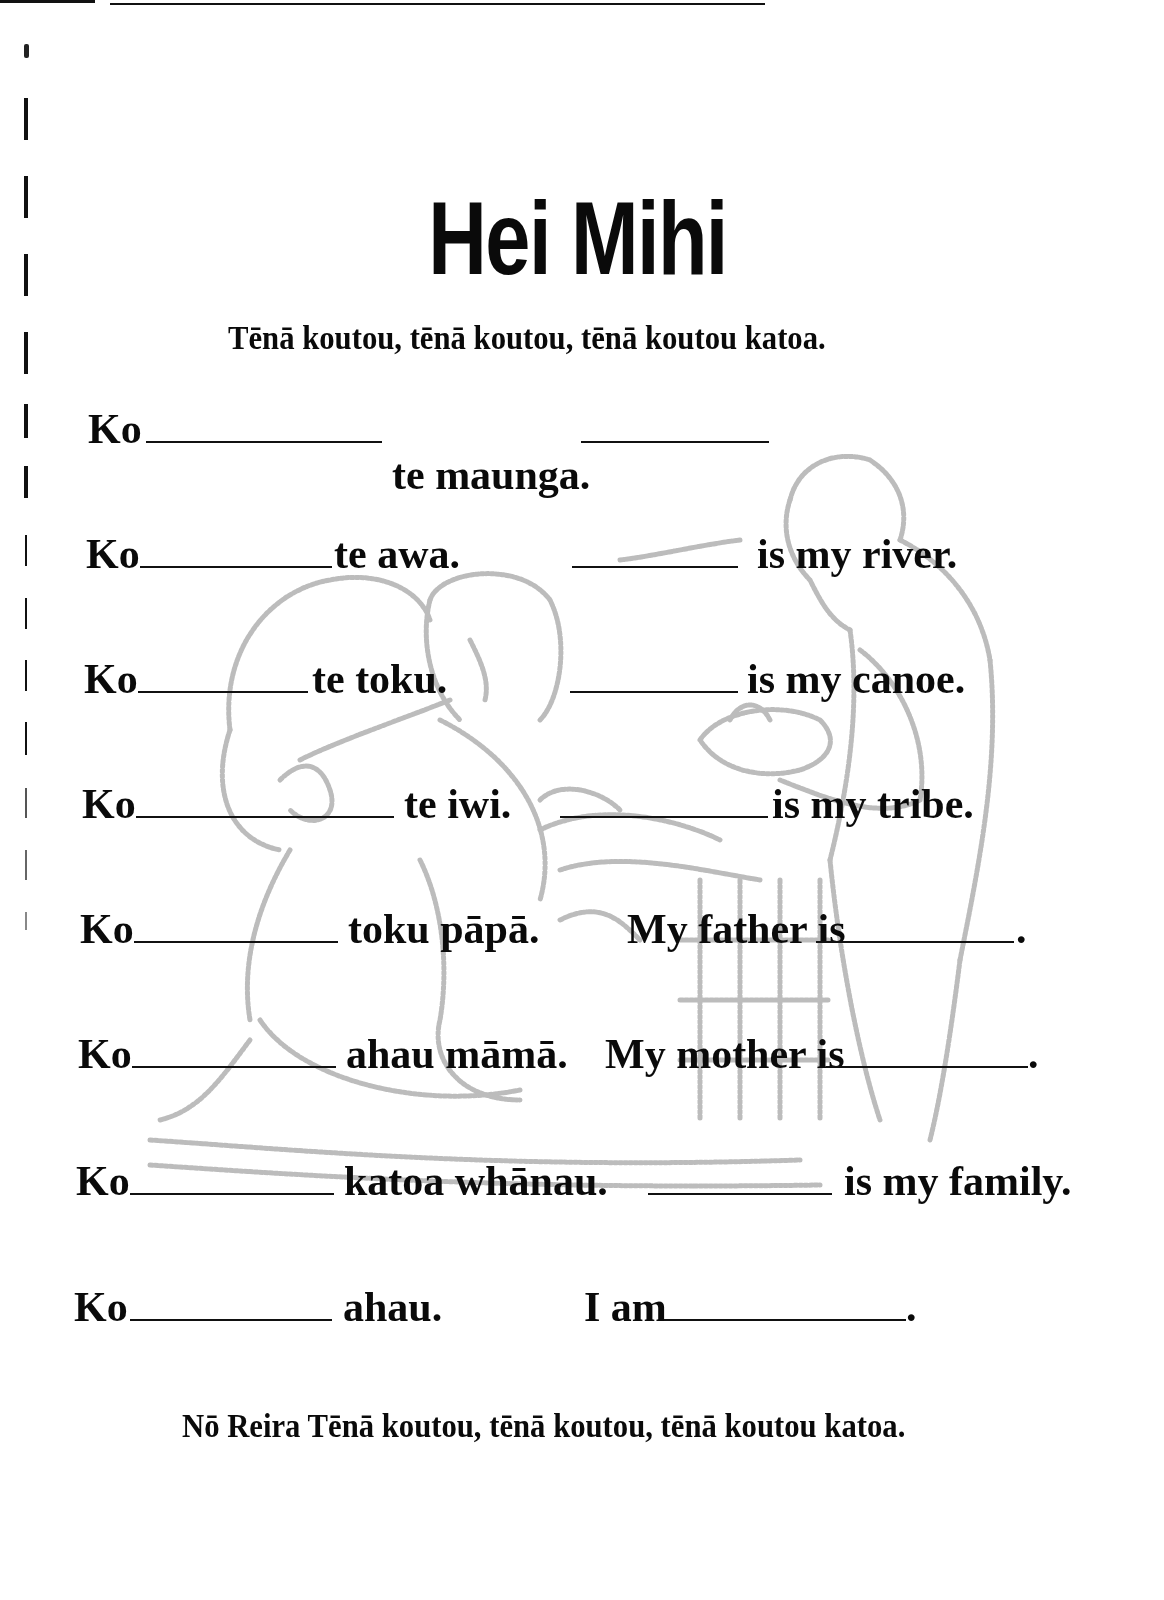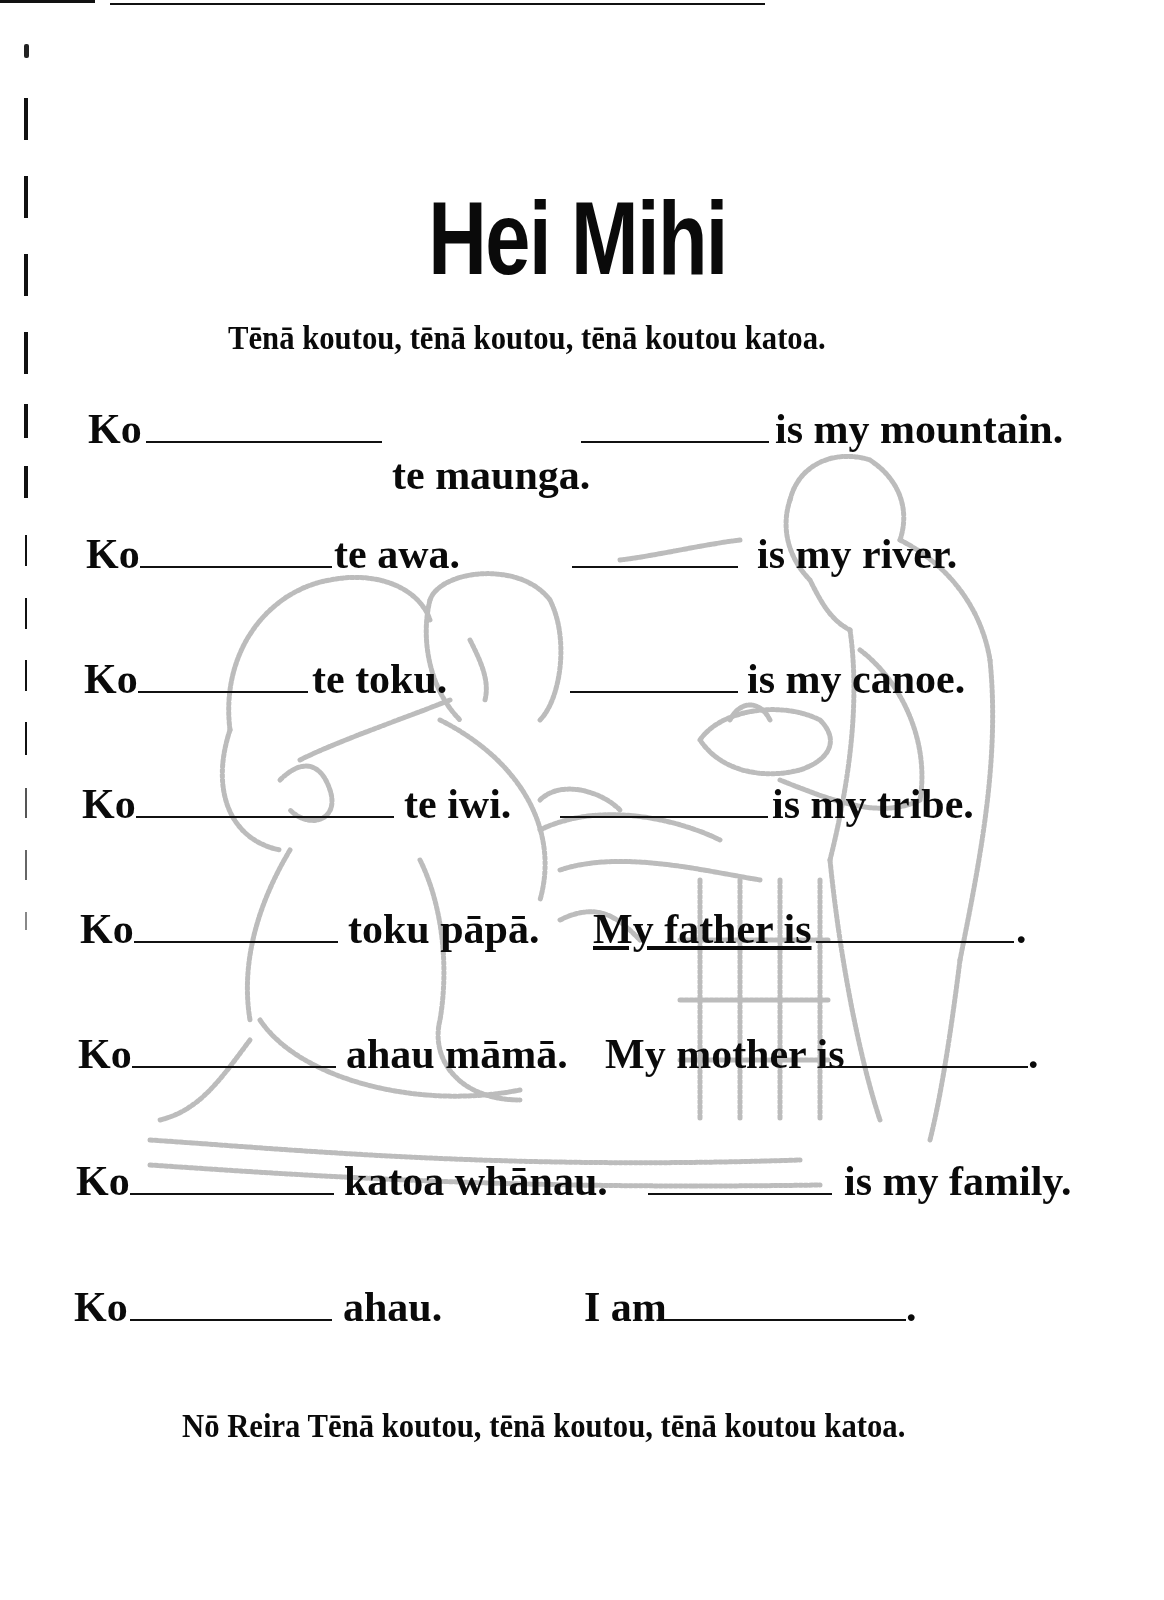--- a/index.html
+++ b/index.html
@@ -101,21 +101,20 @@
 
 <div class="title">Hei Mihi</div>
 
 <div class="greeting">Tēnā koutou, tēnā koutou, tēnā koutou katoa.</div>
 
 <div class="row" style="top:405px;left:0;width:1164px;">
   <span style="left:88px;">Ko</span>
   <span class="blank" style="left:146px;width:236px;"></span>
   <span style="left:392px;margin-top:46px;">te maunga.</span>
   <span class="blank" style="left:581px;width:188px;"></span>
-  <span style="left:775px;">is my mountain.</span>
 </div>
 
 <div class="row" style="top:530px;left:0;width:1164px;">
   <span style="left:86px;">Ko</span>
   <span class="blank" style="left:140px;width:192px;"></span>
   <span style="left:334px;">te awa.</span>
   <span class="blank" style="left:572px;width:166px;"></span>
   <span style="left:757px;">is my river.</span>
 </div>
 
@@ -132,21 +131,21 @@
   <span class="blank" style="left:136px;width:258px;"></span>
   <span style="left:404px;">te  iwi.</span>
   <span class="blank" style="left:560px;width:208px;"></span>
   <span style="left:772px;">is my tribe.</span>
 </div>
 
 <div class="row" style="top:905px;left:0;width:1164px;">
   <span style="left:80px;">Ko</span>
   <span class="blank" style="left:134px;width:204px;"></span>
   <span style="left:348px;">toku pāpā.</span>
-  <span style="left:593px;text-decoration:underline;">My father is</span>
+  <span style="left:627px;">My father is</span>
   <span class="blank" style="left:816px;width:198px;"></span>
   <span style="left:1016px;">.</span>
 </div>
 
 <div class="row" style="top:1030px;left:0;width:1164px;">
   <span style="left:78px;">Ko</span>
   <span class="blank" style="left:132px;width:204px;"></span>
   <span style="left:346px;">ahau māmā.</span>
   <span style="left:605px;">My mother is</span>
   <span class="blank" style="left:826px;width:202px;"></span>

